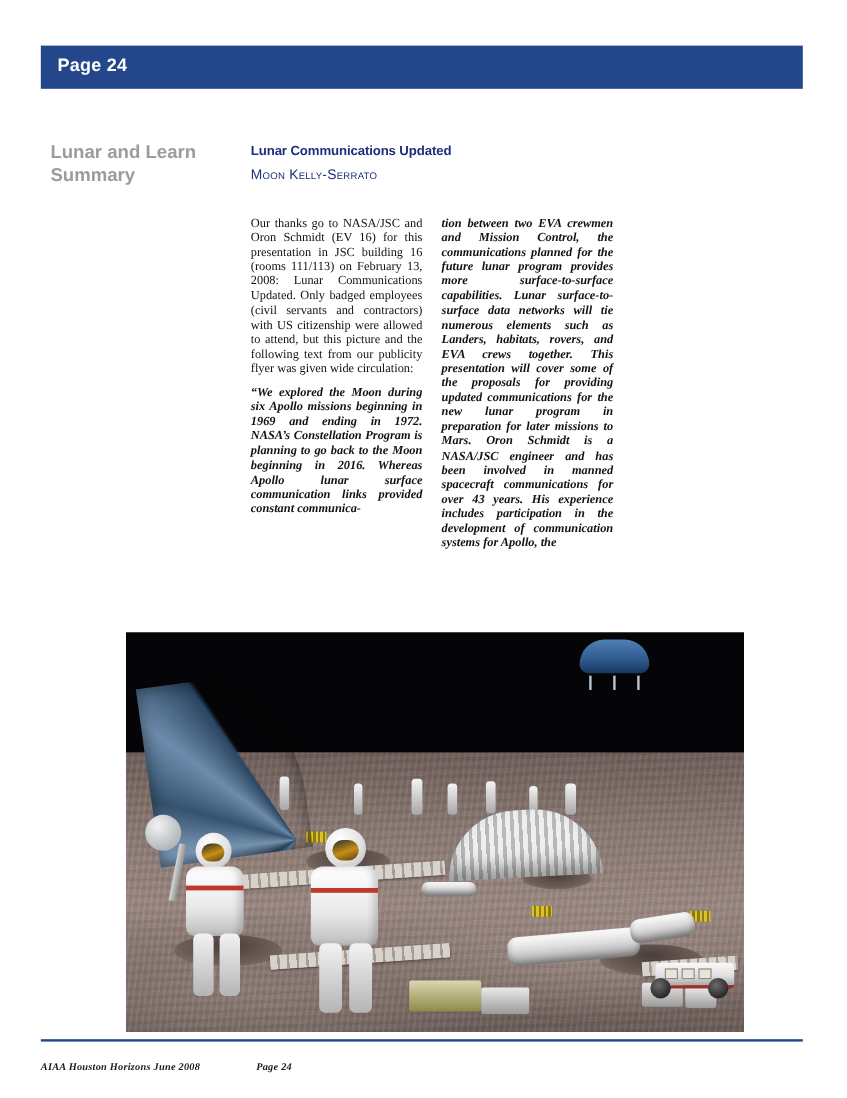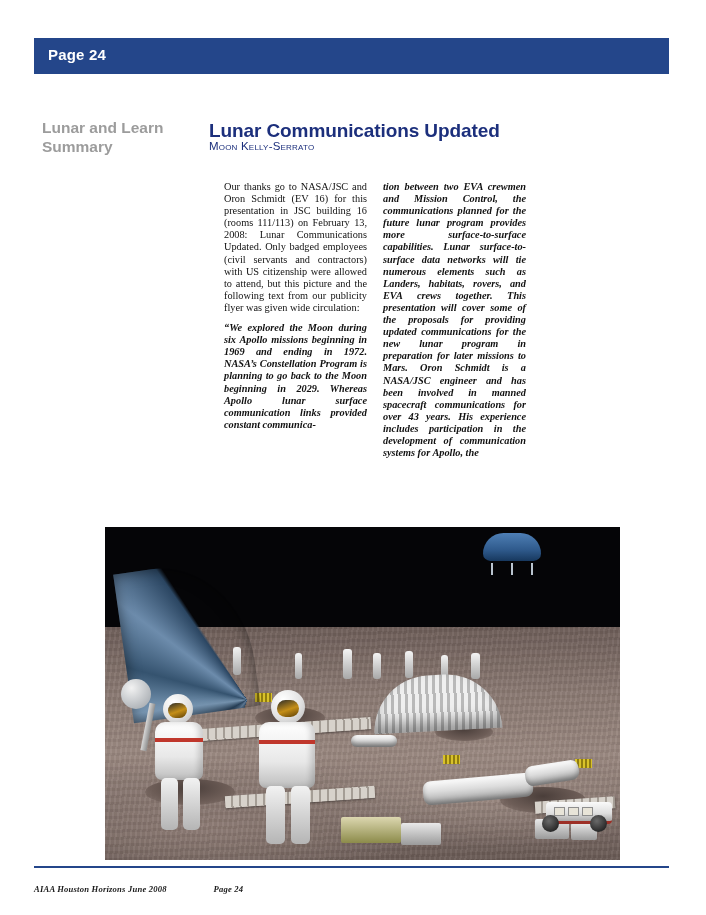--- a/index.html
+++ b/index.html
@@ -55,21 +55,21 @@
 
   
   .headline {
     position: absolute;
     left: 209px;
     top: 120px;
     width: 470px;
     color: #1c2f7c;
     font-family: "Liberation Sans", sans-serif;
     font-weight: bold;
-    font-size: 19px;
+    font-size: 11px;
     letter-spacing: -0.1px;
   }
   .byline {
     position: absolute;
     left: 209px;
     top: 140px;
     width: 470px;
     color: #1c2f7c;
     font-family: "Liberation Sans", sans-serif;
     font-size: 11.5px;
@@ -84,21 +84,21 @@
     color: #1c2f7c;
     font-family: "Liberation Sans", sans-serif;
     font-size: 11.5px;
     font-variant: small-caps;
     letter-spacing: 0.2px;
   }
 
   
   .columns {
     position: absolute;
-    left: 224px;
+    left: 209px;
     top: 181px;
     width: 462px;
     height: 325px;
     display: flex;
     gap: 16px;
   }
   .col {
     width: 143px;
     font-size: 10.3px;
     line-height: 12.1px;
@@ -340,21 +340,21 @@
   </div>
 
   <div class="kicker">Lunar and Learn Summary</div>
 
   <div class="headline">Lunar Communications Updated</div>
   <div class="byline">Moon Kelly-Serrato</div>
 
   <div class="columns">
     <div class="col">
       <p>Our thanks go to NASA/JSC and Oron Schmidt (EV 16) for this presentation in JSC building 16 (rooms 111/113) on February 13, 2008: Lunar Communications Updated. Only badged employees (civil servants and contractors) with US citizenship were allowed to attend, but this picture and the following text from our publicity flyer was given wide circulation:</p>
-      <p class="ital">“We explored the Moon during six Apollo missions beginning in 1969 and ending in 1972. NASA’s Constellation Program is planning to go back to the Moon beginning in 2029. Whereas Apollo lunar surface communication links provided constant communica-</p>
+      <p class="ital">“We explored the Moon during six Apollo missions beginning in 1969 and ending in 1972. NASA’s Constellation Program is planning to go back to the Moon beginning in 2016. Whereas Apollo lunar surface communication links provided constant communica-</p>
     </div>
     <div class="col">
       <p class="ital">tion between two EVA crewmen and Mission Control, the communications planned for the future lunar program provides more surface-to-surface capabilities. Lunar surface-to-surface data networks will tie numerous elements such as Landers, habitats, rovers, and EVA crews together. This presentation will cover some of the proposals for providing updated communications for the new lunar program in preparation for later missions to Mars. Oron Schmidt is a NASA/JSC engineer and has been involved in manned spacecraft communications for over 43 years. His experience includes participation in the development of communication systems for Apollo, the</p>
     </div>
     <div class="col">
     </div>
   </div>
 
   <div class="figure">
     <div class="fig-sky"></div>

